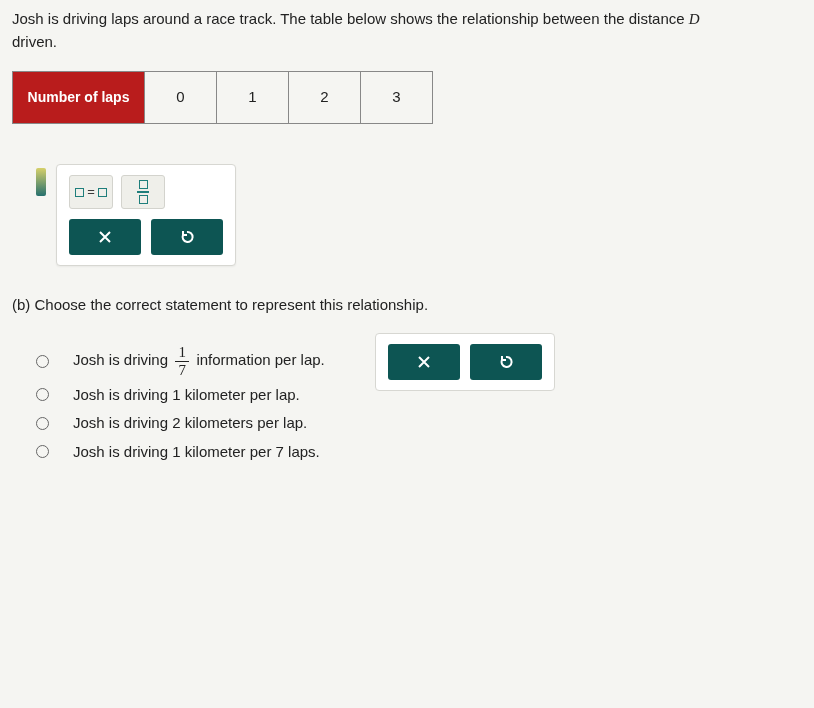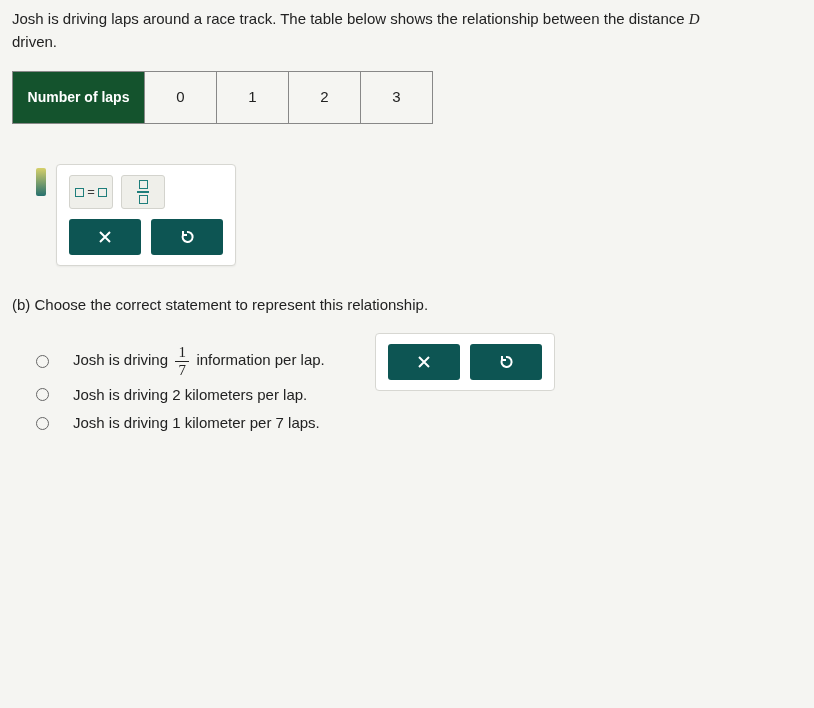--- a/index.html
+++ b/index.html
@@ -20,21 +20,21 @@
     }
     table.data-table th, table.data-table td {
       border: 1px solid #888;
       text-align: center;
       padding: 0;
       width: 72px;
       height: 52px;
       font-size: 15px;
     }
     table.data-table th {
-      background: #14532d;
+      background: #b91c1c;
       color: #fff;
       font-weight: bold;
       width: 132px;
       font-size: 14px;
       padding: 6px 8px;
       line-height: 1.25;
     }
     
     .part { margin-bottom: 28px; }
     .part-label { margin-bottom: 16px; }
@@ -161,20 +161,24 @@
           <span class="inline-frac">
             <span>1</span>
             <span class="fb"></span>
             <span>7</span>
           </span>
           <span> information per lap.</span>
         </span>
       </div>
       <div class="option-row">
         <span class="radio"></span>
+        <span>Josh is driving 1 kilometer per lap.</span>
+      </div>
+      <div class="option-row">
+        <span class="radio"></span>
         <span>Josh is driving 2 kilometers per lap.</span>
       </div>
       <div class="option-row">
         <span class="radio"></span>
         <span>Josh is driving 1 kilometer per 7 laps.</span>
       </div>
     </div>
     <div class="b-panel">
       <button class="dark-btn">
         <svg width="16" height="16" viewBox="0 0 16 16">

